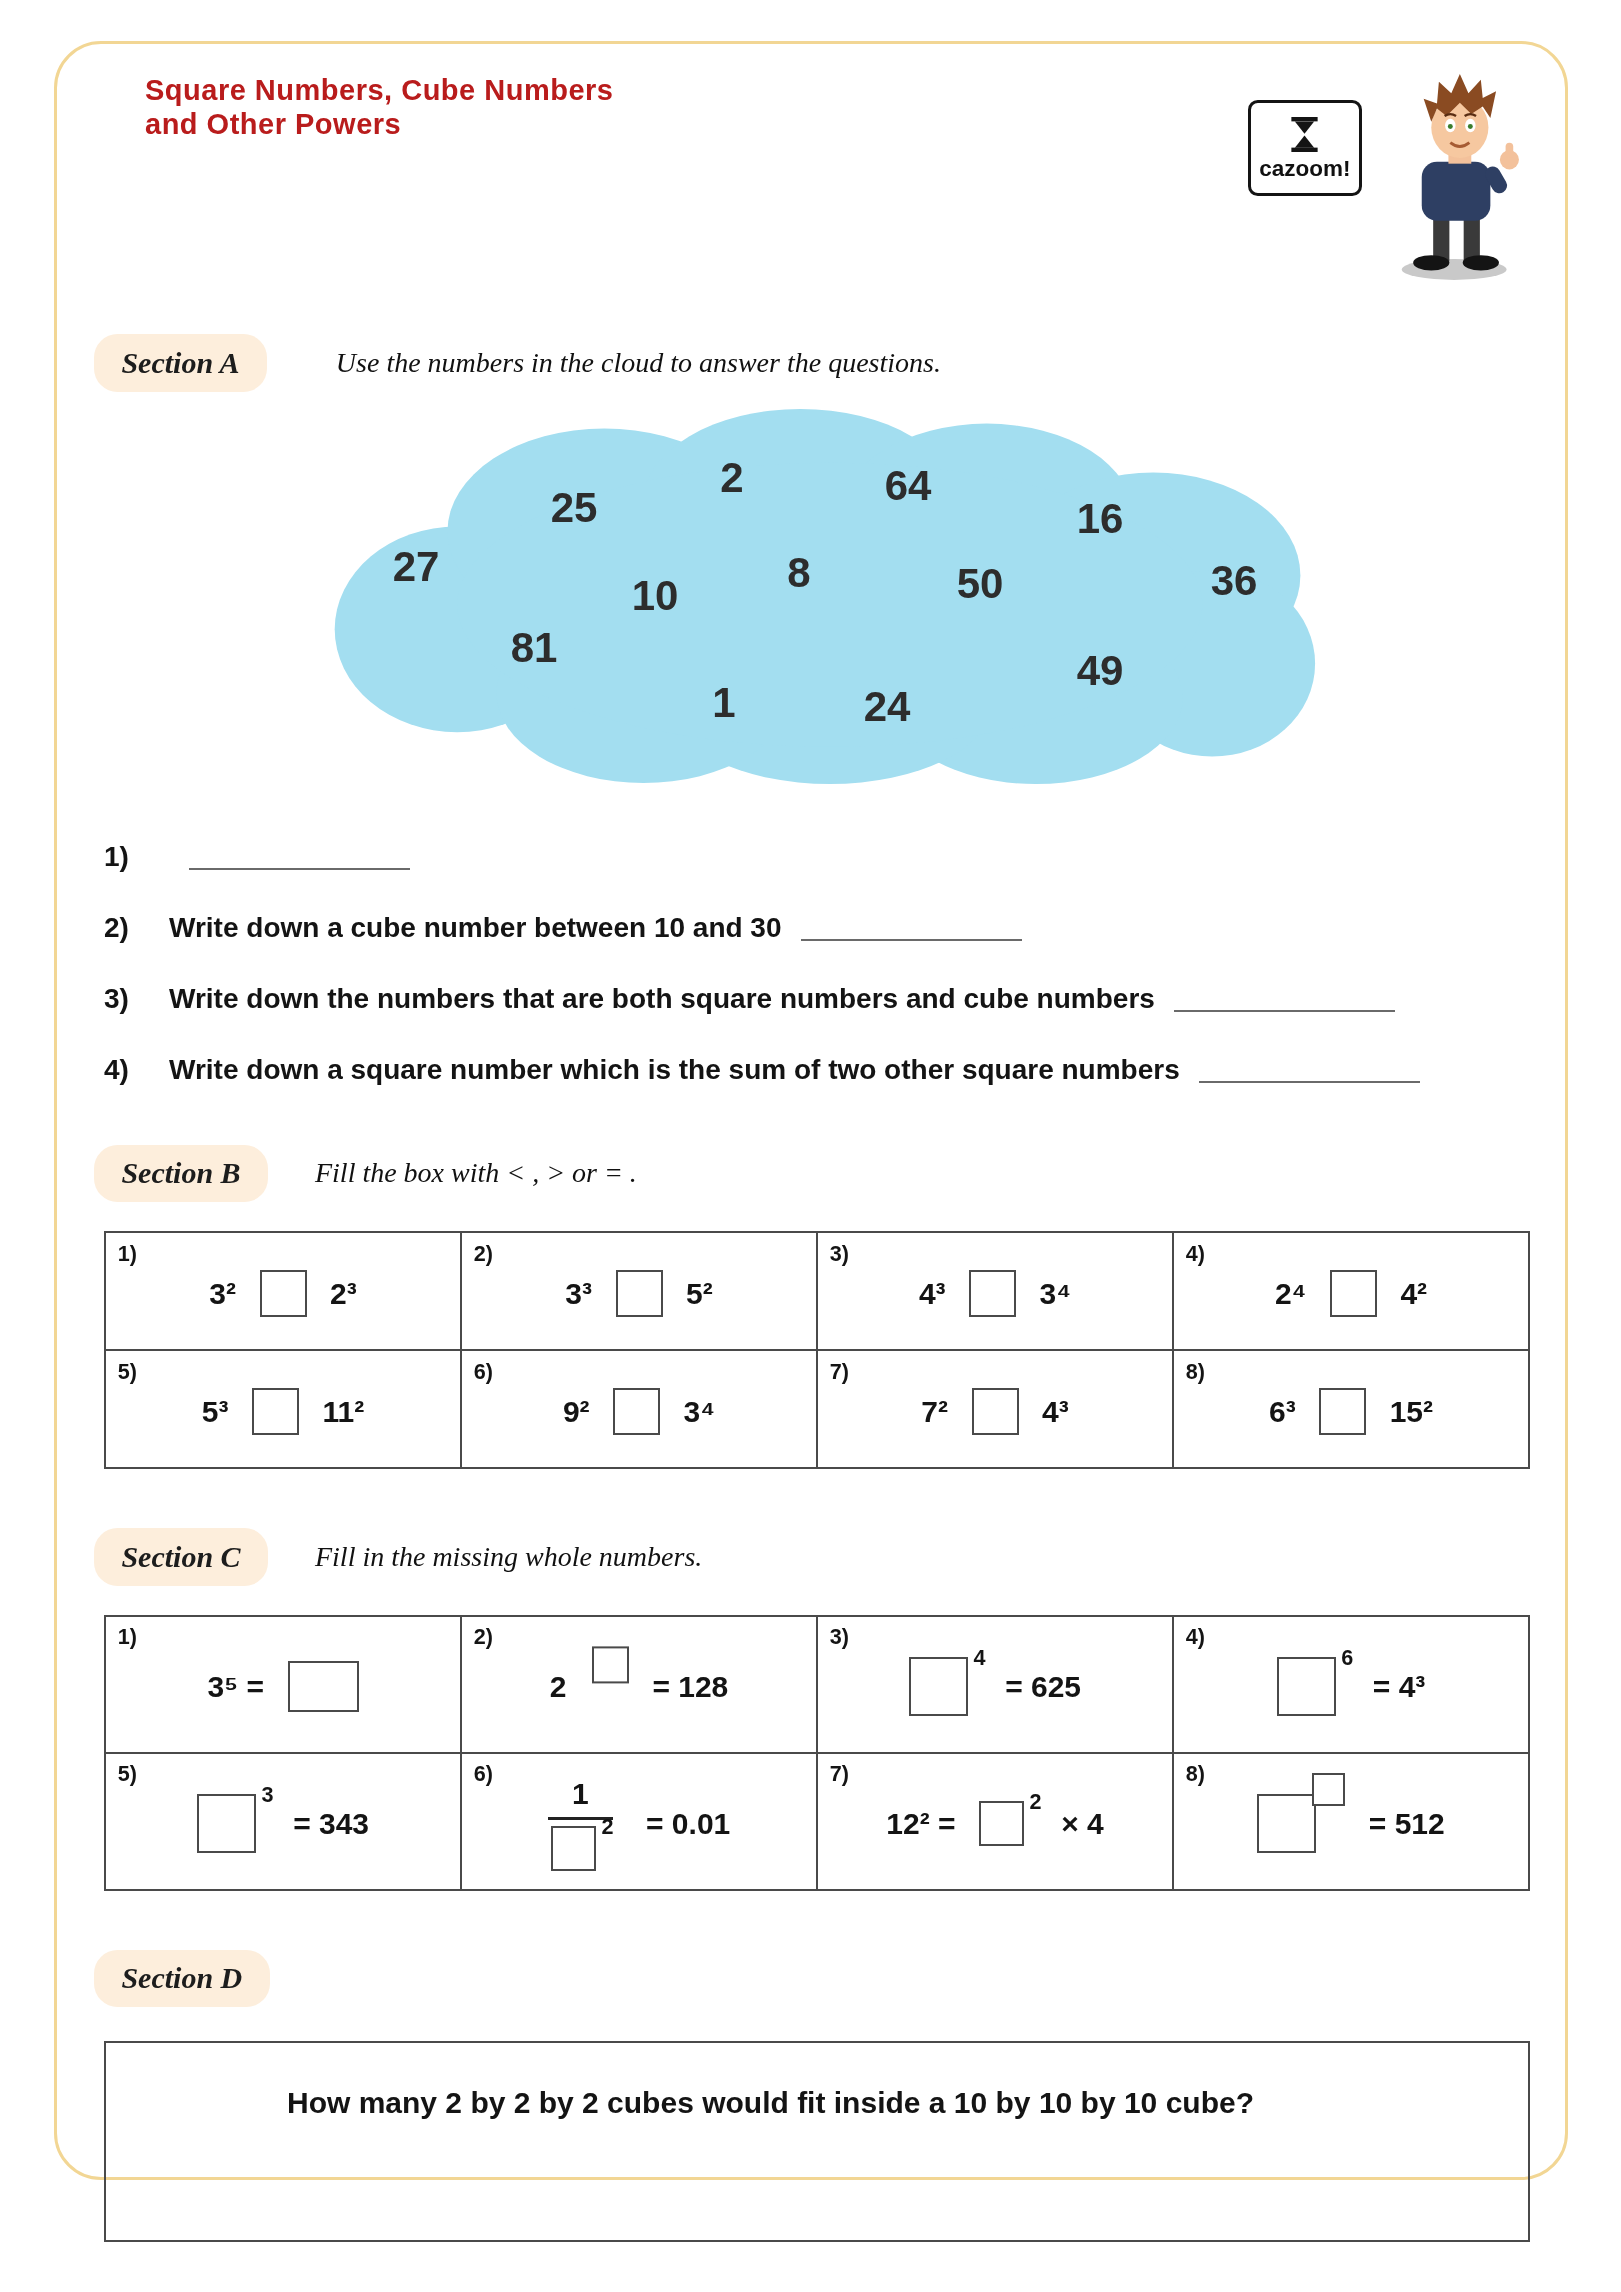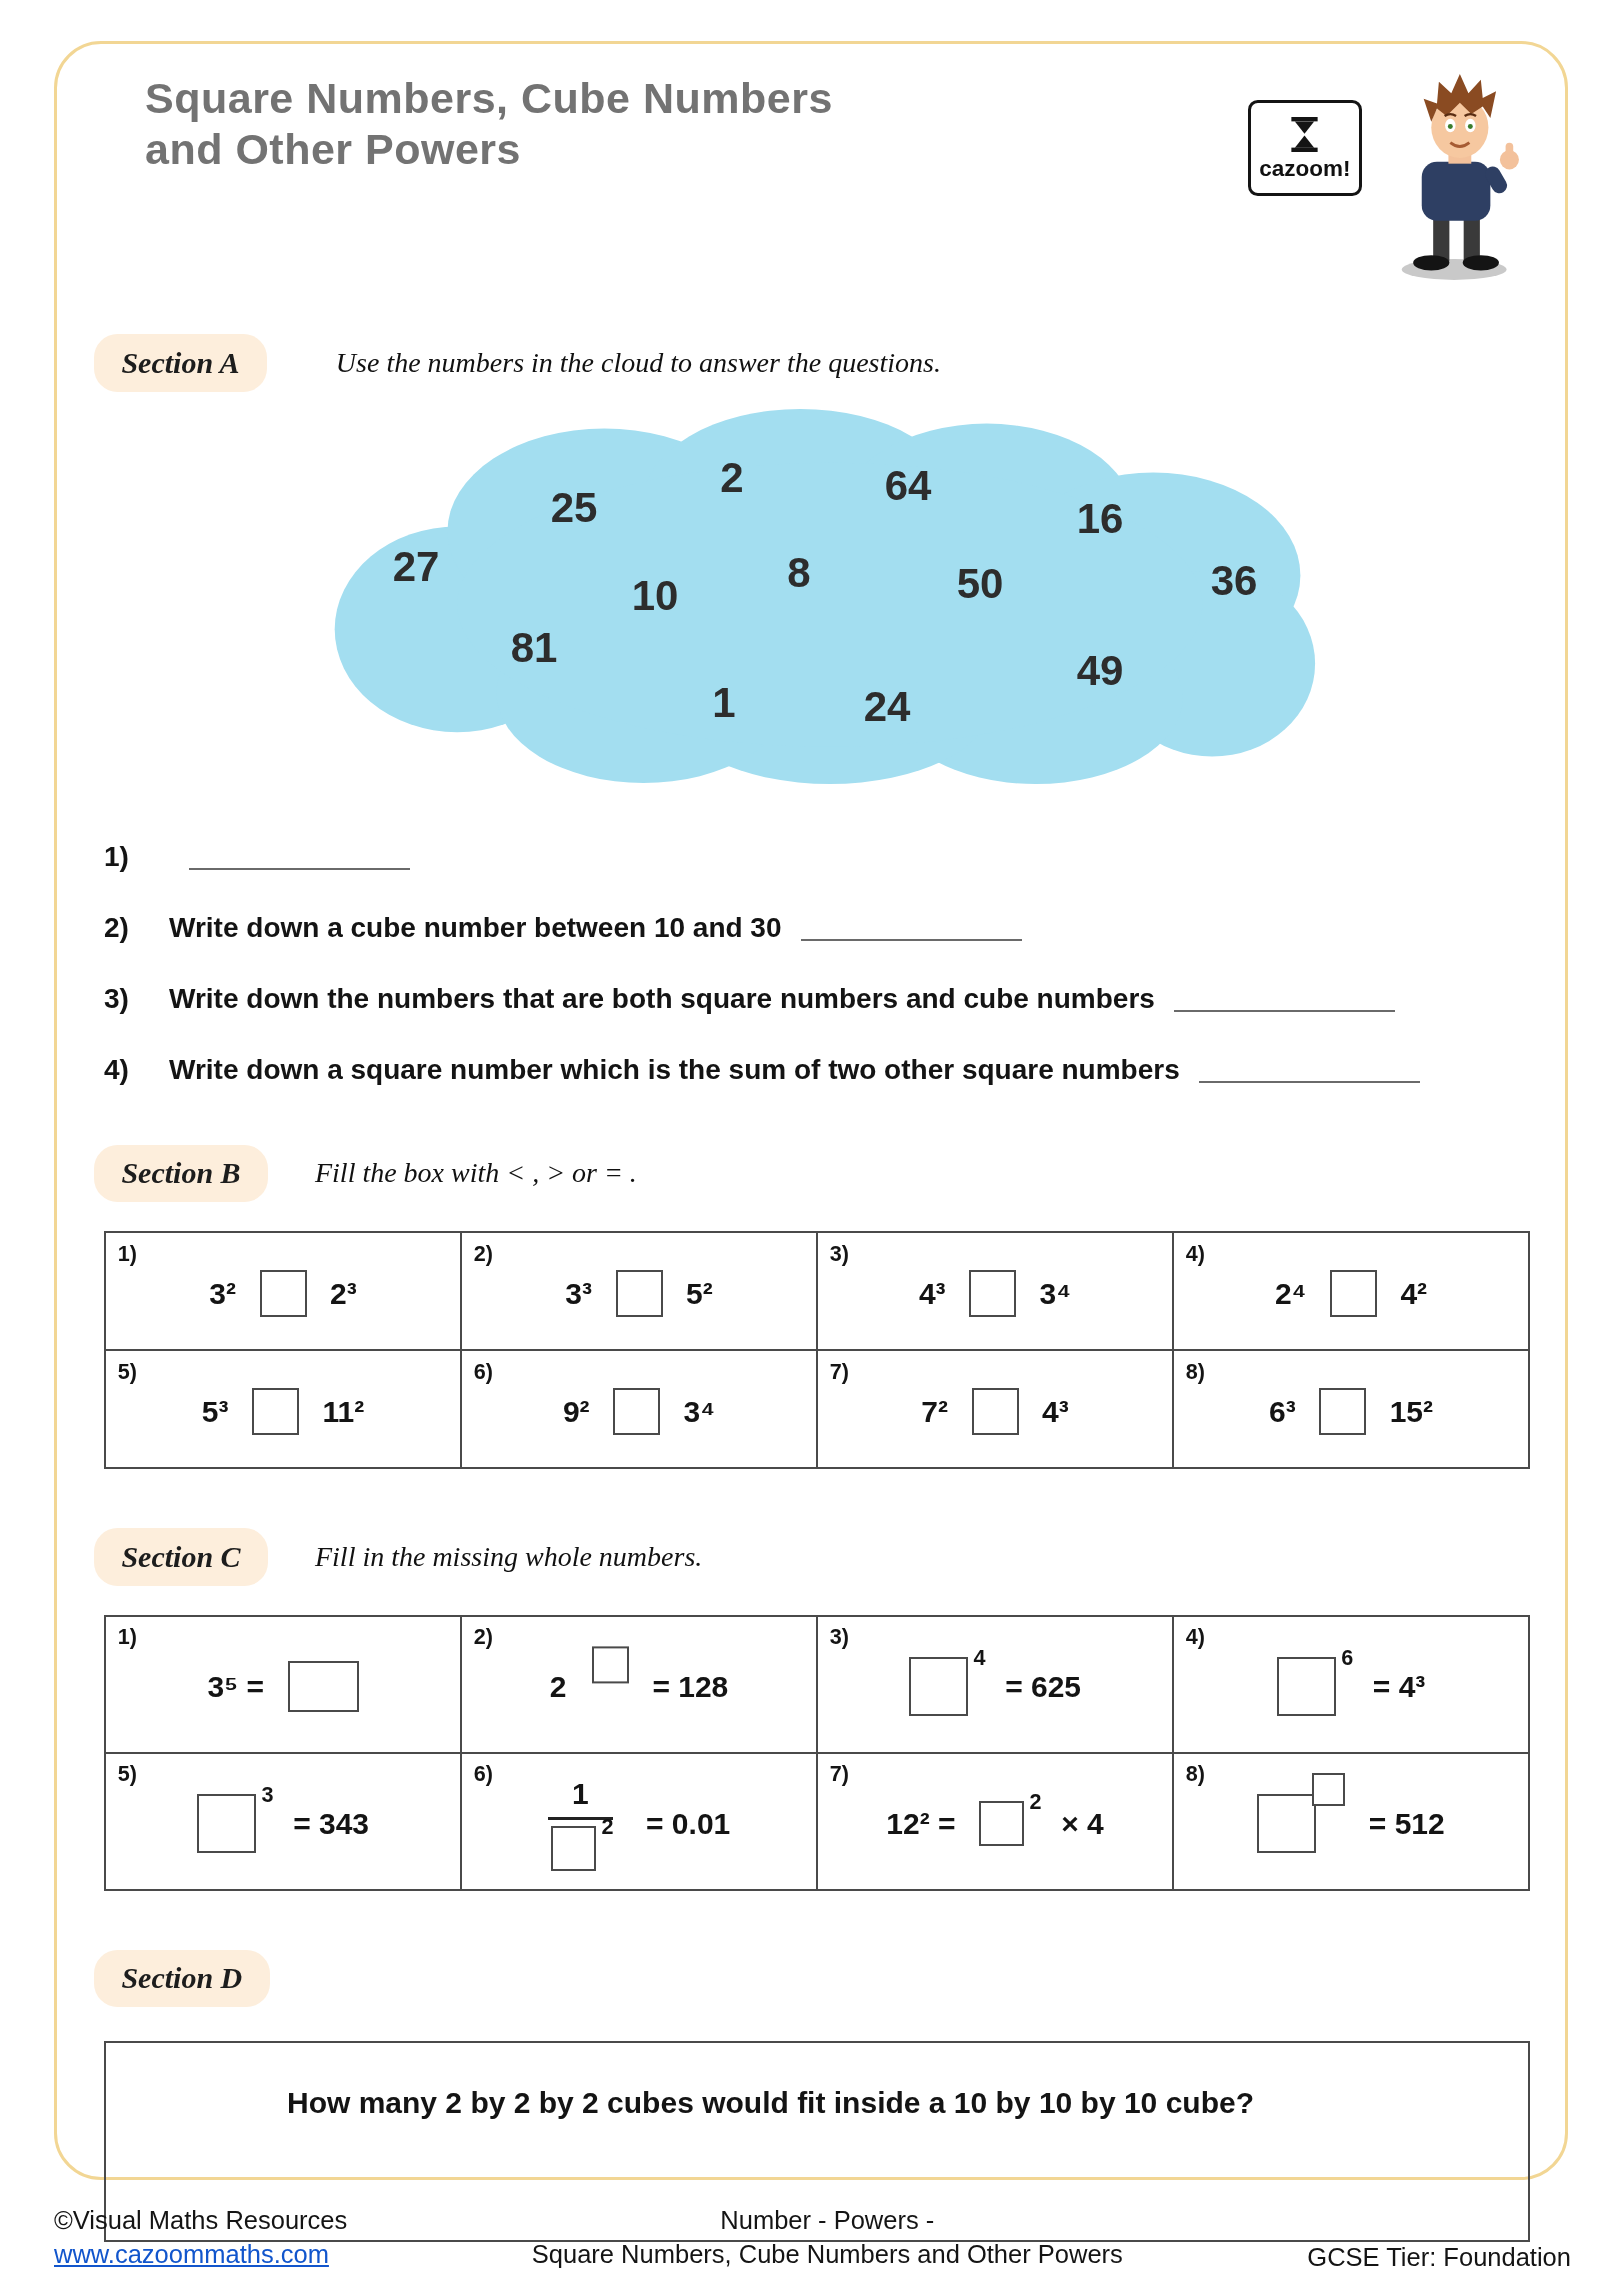--- a/index.html
+++ b/index.html
@@ -6,21 +6,21 @@
   body { background:#ffffff; font-family:"Liberation Sans", sans-serif; }
   .page { position:relative; width:1621px; height:2293px; background:#ffffff; overflow:hidden; }
 
   .border-box {
     position:absolute; left:54px; top:41px; width:1514px; height:2139px;
     border:3.9px solid #f2d694; border-radius:47px; background:#ffffff;
   }
 
   
   .header { display:flex; justify-content:space-between; align-items:flex-start; padding:29px 27.4px 0 88px; }
-  .title { font-size:43px; font-weight:bold; color:#737373; line-height:1.18; letter-spacing:0.5px; }
+  .title { font-size:29px; font-weight:bold; color:#b91c1c; line-height:1.18; letter-spacing:0.5px; }
   .header-right { display:flex; align-items:flex-start; gap:13.7px; }
   .logo-box {
     margin-top:27.4px; width:114px; height:96px; border:3.9px solid #141414; border-radius:9.8px;
     display:flex; flex-direction:column; align-items:center; justify-content:center; gap:2px; background:#fff;
   }
   .logo-text { font-family:Liberation Sans, sans-serif; font-weight:bold; font-size:22.5px; color:#111; }
   .mascot { width:162px; height:216px; margin-top:-3.9px; }
 
   
   .section-row { display:flex; align-items:center; padding-left:37px; }
@@ -360,25 +360,14 @@
     <div class="section-row mt60">
       <span class="pill">Section D</span>
     </div>
 
     <div class="d-box">
       <span>How many 2 by 2 by 2 cubes would fit inside a 10 by 10 by 10 cube?</span>
     </div>
 
   </div>
 
-  <div class="footer">
-    <div class="footer-left">
-      <div>©Visual Maths Resources</div>
-      <div class="footer-link">www.cazoommaths.com</div>
-    </div>
-    <div class="footer-center">
-      <div>Number - Powers -</div>
-      <div>Square Numbers, Cube Numbers and Other Powers</div>
-    </div>
-    <div>GCSE Tier: Foundation</div>
-  </div>
 </div>
 
 
 </body></html>

